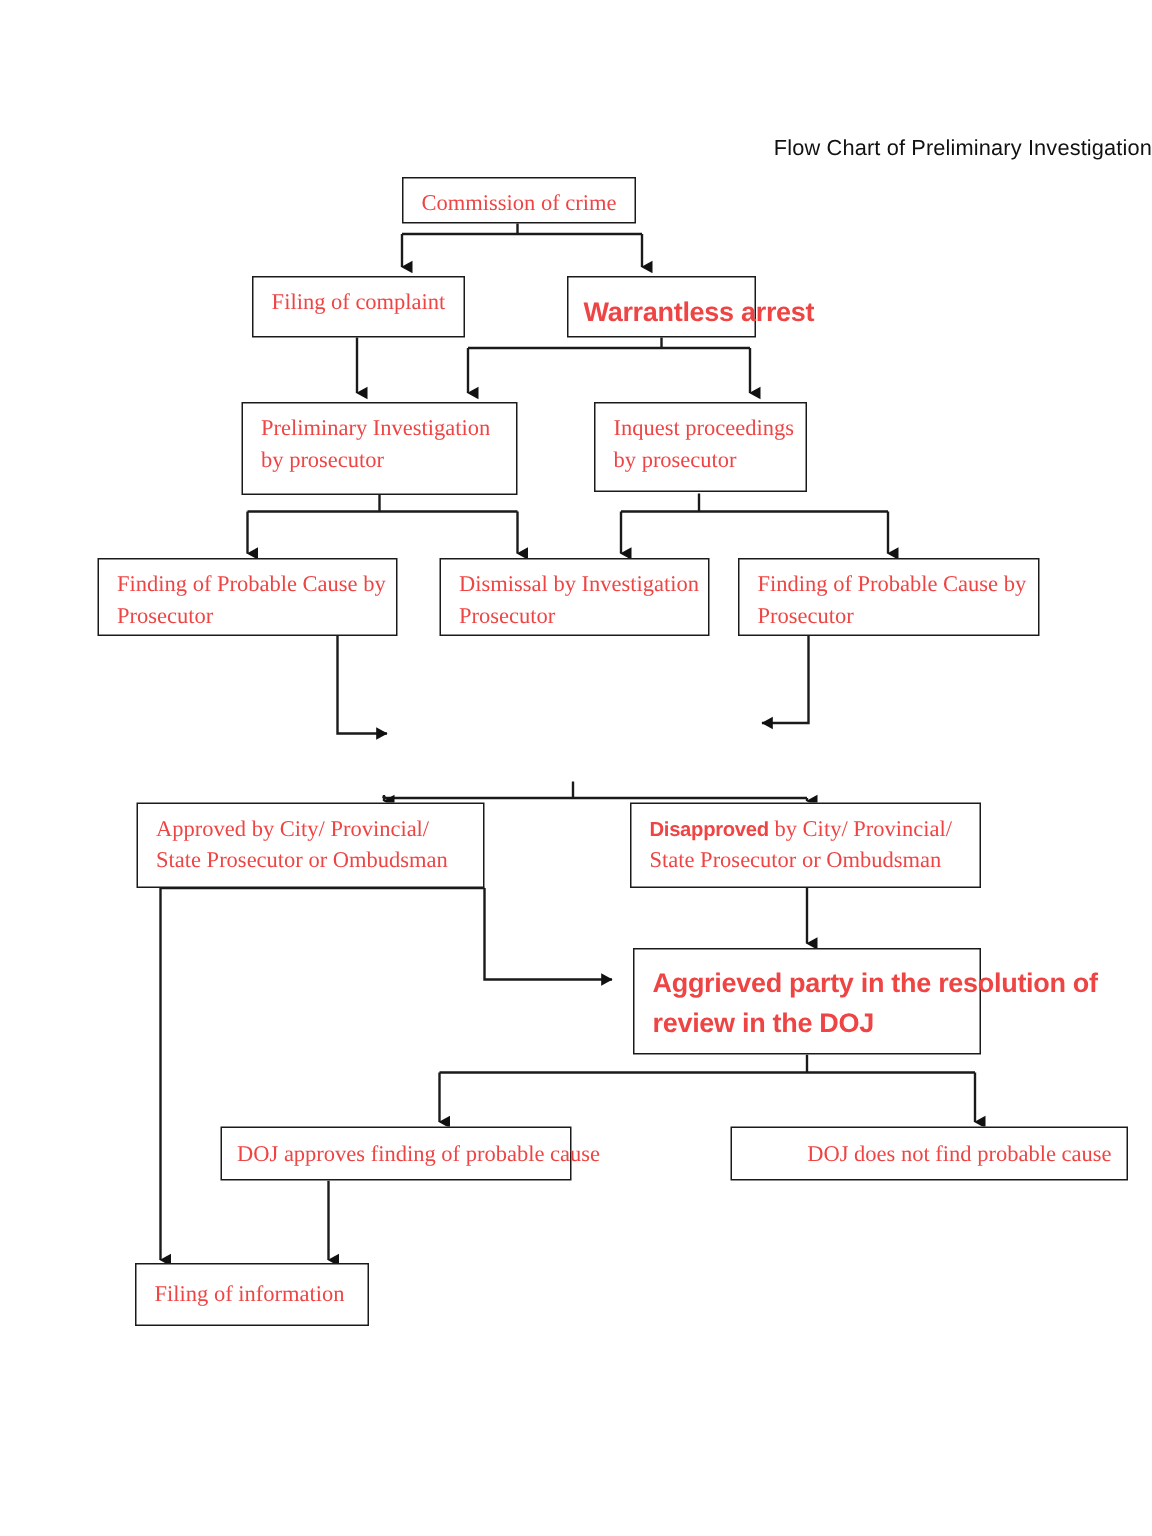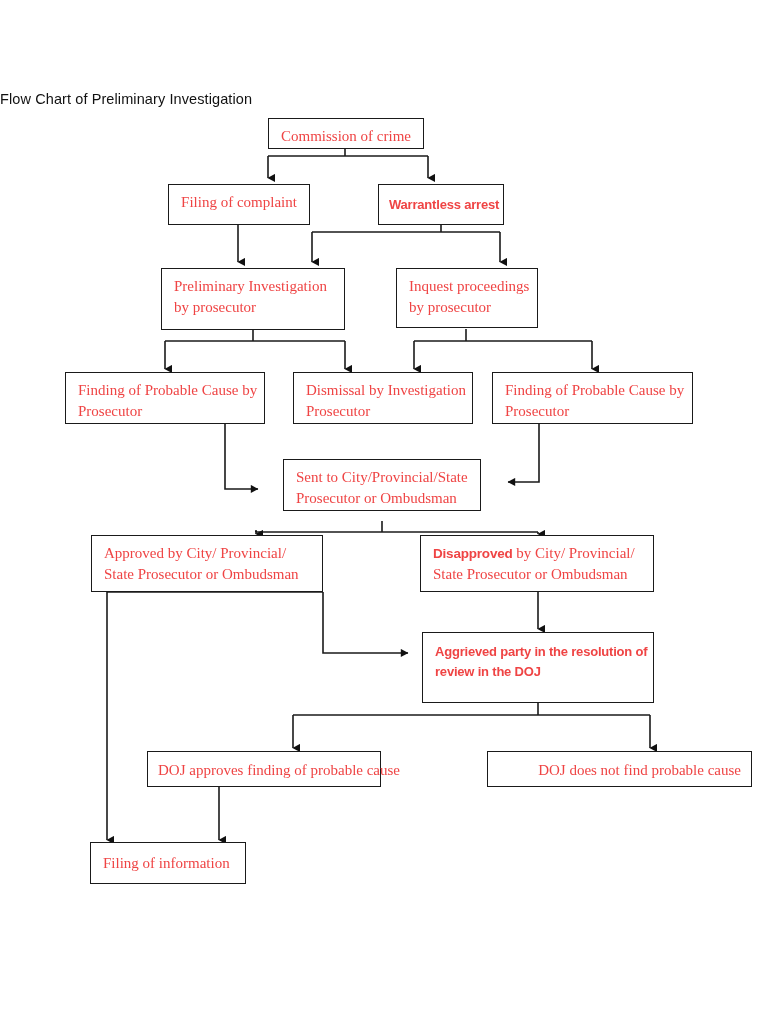--- a/index.html
+++ b/index.html
@@ -21,41 +21,41 @@
     top: 0;
     width: 768px;
     height: 1024px;
     pointer-events: none;
   }
   .title {
     position: absolute;
     left: 0;
     top: 91px;
     width: 768px;
-    text-align: left;
+    text-align: right;
     font-family: "Liberation Sans", sans-serif;
     font-size: 14.5px;
     color: #111111;
     letter-spacing: 0.1px;
   }
   .node {
     position: absolute;
     box-sizing: border-box;
     border: 1.3px solid #1a1a1a;
     background: #ffffff;
     color: #ef4444;
     font-size: 15px;
     line-height: 1.42;
     padding: 7px 10px 6px 12px;
     font-family: "Liberation Serif", serif;
   }
   .node.sans-bold {
     font-family: "Liberation Sans", sans-serif;
     font-weight: bold;
-    font-size: 13px;
+    font-size: 18px;
     letter-spacing: -0.2px;
     line-height: 1.5;
   }
   .node.center {
     text-align: center;
     padding-left: 10px;
   }
   .node .b {
     font-family: "Liberation Sans", sans-serif;
     font-weight: bold;
@@ -170,24 +170,20 @@
   <div class="node" style="left:293px; top:372px; width:180px; height:52px;">
     <span class="ln">Dismissal by Investigation</span>
     <span class="ln">Prosecutor</span>
   </div>
 
   <div class="node" style="left:492px; top:372px; width:201px; height:52px;">
     <span class="ln">Finding of Probable Cause by</span>
     <span class="ln">Prosecutor</span>
   </div>
 
-  <div class="node" style="left:283px; top:459px; width:198px; height:52px;">
-    <span class="ln">Sent to City/Provincial/State</span>
-    <span class="ln">Prosecutor or Ombudsman</span>
-  </div>
 
   <div class="node" style="left:91px; top:535px; width:232px; height:57px;">
     <span class="ln"><span>Approved</span><span> by City/ Provincial/</span></span>
     <span class="ln">State Prosecutor or Ombudsman</span>
   </div>
 
   <div class="node" style="left:420px; top:535px; width:234px; height:57px;">
     <span class="ln"><span class="b">Disapproved</span><span> by City/ Provincial/</span></span>
     <span class="ln">State Prosecutor or Ombudsman</span>
   </div>

